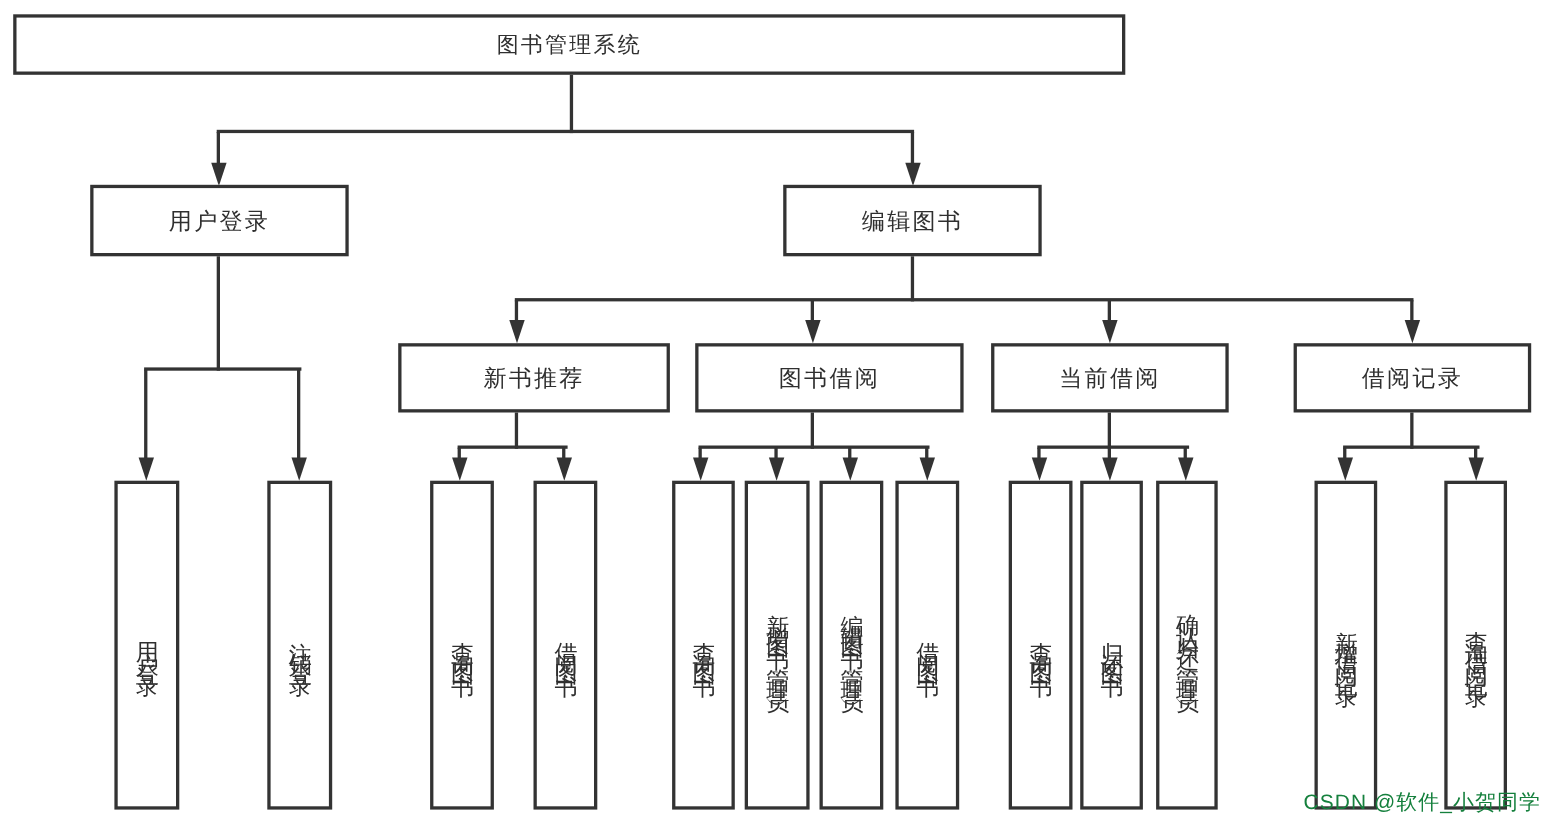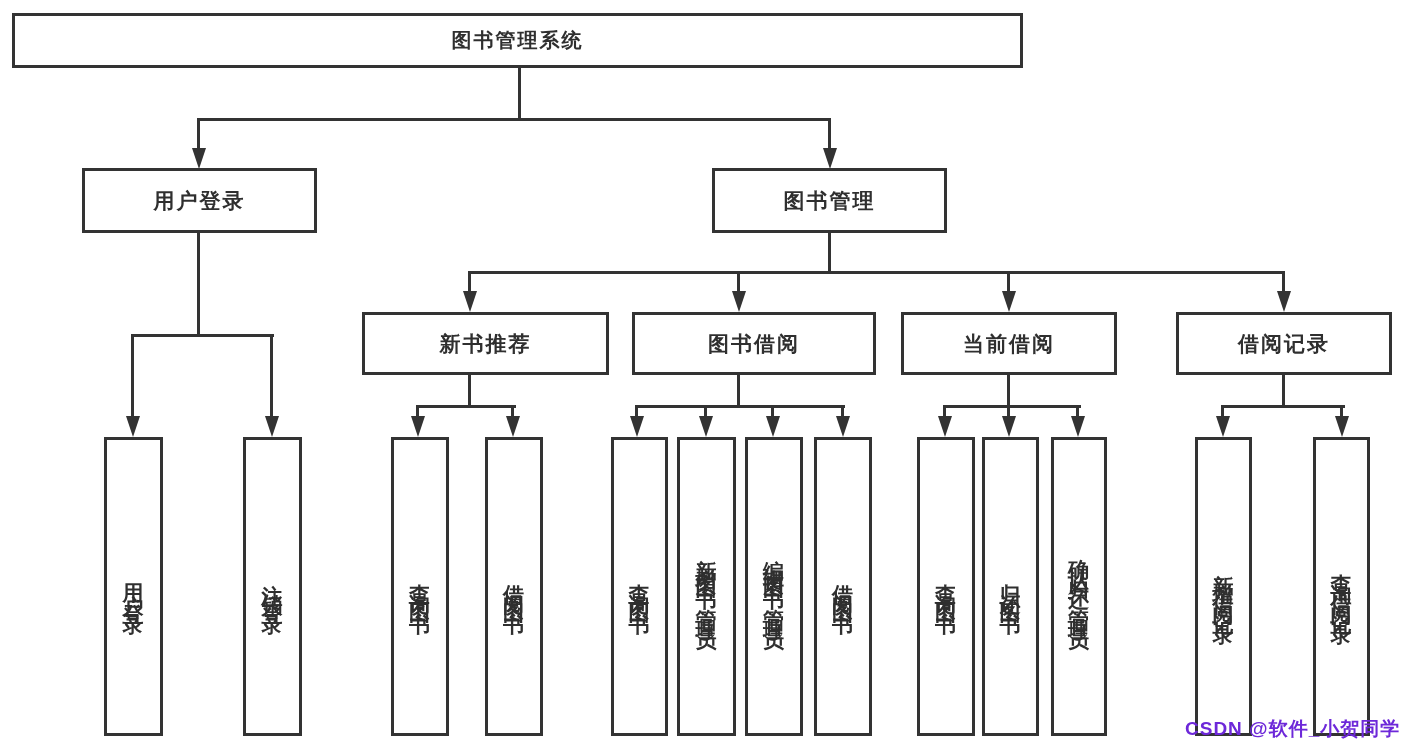--- a/index.html
+++ b/index.html
@@ -1,51 +1,50 @@
 <!DOCTYPE html>
 <html><head>
 <meta charset="utf-8">
 <style>
   html,body{margin:0;padding:0;background:#ffffff;}
   .canvas{
     position:relative;width:1405px;height:747px;background:#ffffff;overflow:hidden;
     font-family:"Liberation Sans","DejaVu Sans",sans-serif;
-    font-weight:bold;
   }
   
   .v{position:absolute;width:3px;background:#333333;}
   .h{position:absolute;height:3px;background:#333333;}
   .arrow{position:absolute;width:0;height:0;
     border-left:7px solid transparent;border-right:7px solid transparent;
     border-top:21px solid #333333;}
   
   .node{position:absolute;box-sizing:border-box;border:3px solid #333333;background:#ffffff;
     display:flex;align-items:center;justify-content:center;color:#2f2f2f;}
   .hor{font-size:21px;letter-spacing:2px;white-space:nowrap;}
   .title{font-size:20px;letter-spacing:2px;}
   .leaf{writing-mode:vertical-rl;font-size:21px;letter-spacing:10px;line-height:1;}
   .watermark{position:absolute;left:1185px;top:716px;font-size:19px;letter-spacing:1px;
-    color:#6d28d9;white-space:nowrap;}
+    color:#15803d;white-space:nowrap;}
 </style>
 </head>
 <body>
 
 <div class="canvas">
 
   <div class="node title" style="left:12px;top:13px;width:1011px;height:55px;">图书管理系统</div>
 
   <div class="v" style="left:518px;top:68px;height:53px;"></div>
   <div class="h" style="left:197px;top:118px;width:634px;"></div>
   <div class="v" style="left:197px;top:120px;height:31px;"></div>
   <div class="v" style="left:828px;top:120px;height:31px;"></div>
   <div class="arrow" style="left:192px;top:148px;"></div>
   <div class="arrow" style="left:823px;top:148px;"></div>
 
   <div class="node hor" style="left:82px;top:168px;width:235px;height:65px;">用户登录</div>
-  <div class="node hor" style="left:712px;top:168px;width:235px;height:65px;">图书管理</div>
+  <div class="node hor" style="left:712px;top:168px;width:235px;height:65px;">编辑图书</div>
 
   <div class="v" style="left:197px;top:233px;height:104px;"></div>
   <div class="h" style="left:131px;top:334px;width:143px;"></div>
   <div class="v" style="left:131px;top:336px;height:83px;"></div>
   <div class="v" style="left:270px;top:336px;height:83px;"></div>
   <div class="arrow" style="left:126px;top:416px;"></div>
   <div class="arrow" style="left:265px;top:416px;"></div>
 
   <div class="v" style="left:828px;top:233px;height:41px;"></div>
   <div class="h" style="left:468px;top:271px;width:817px;"></div>

